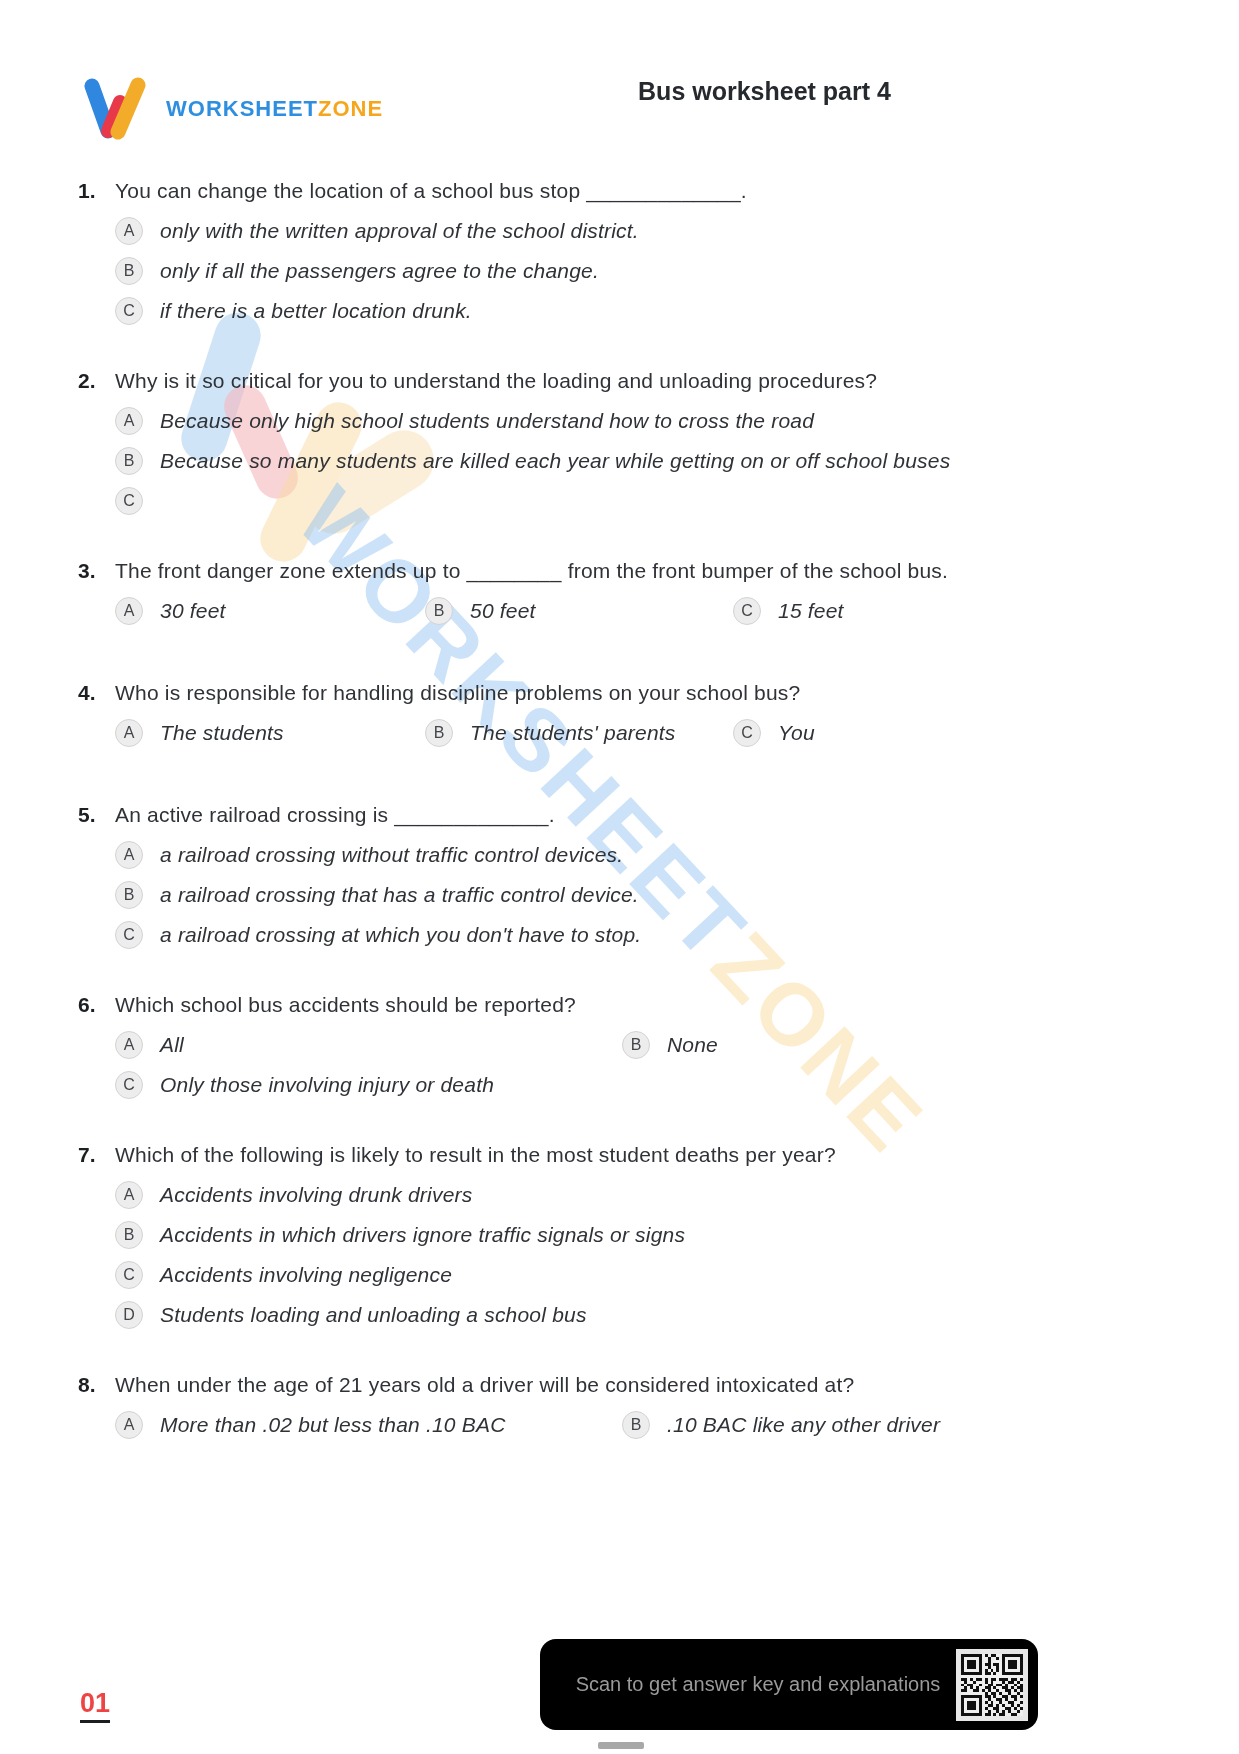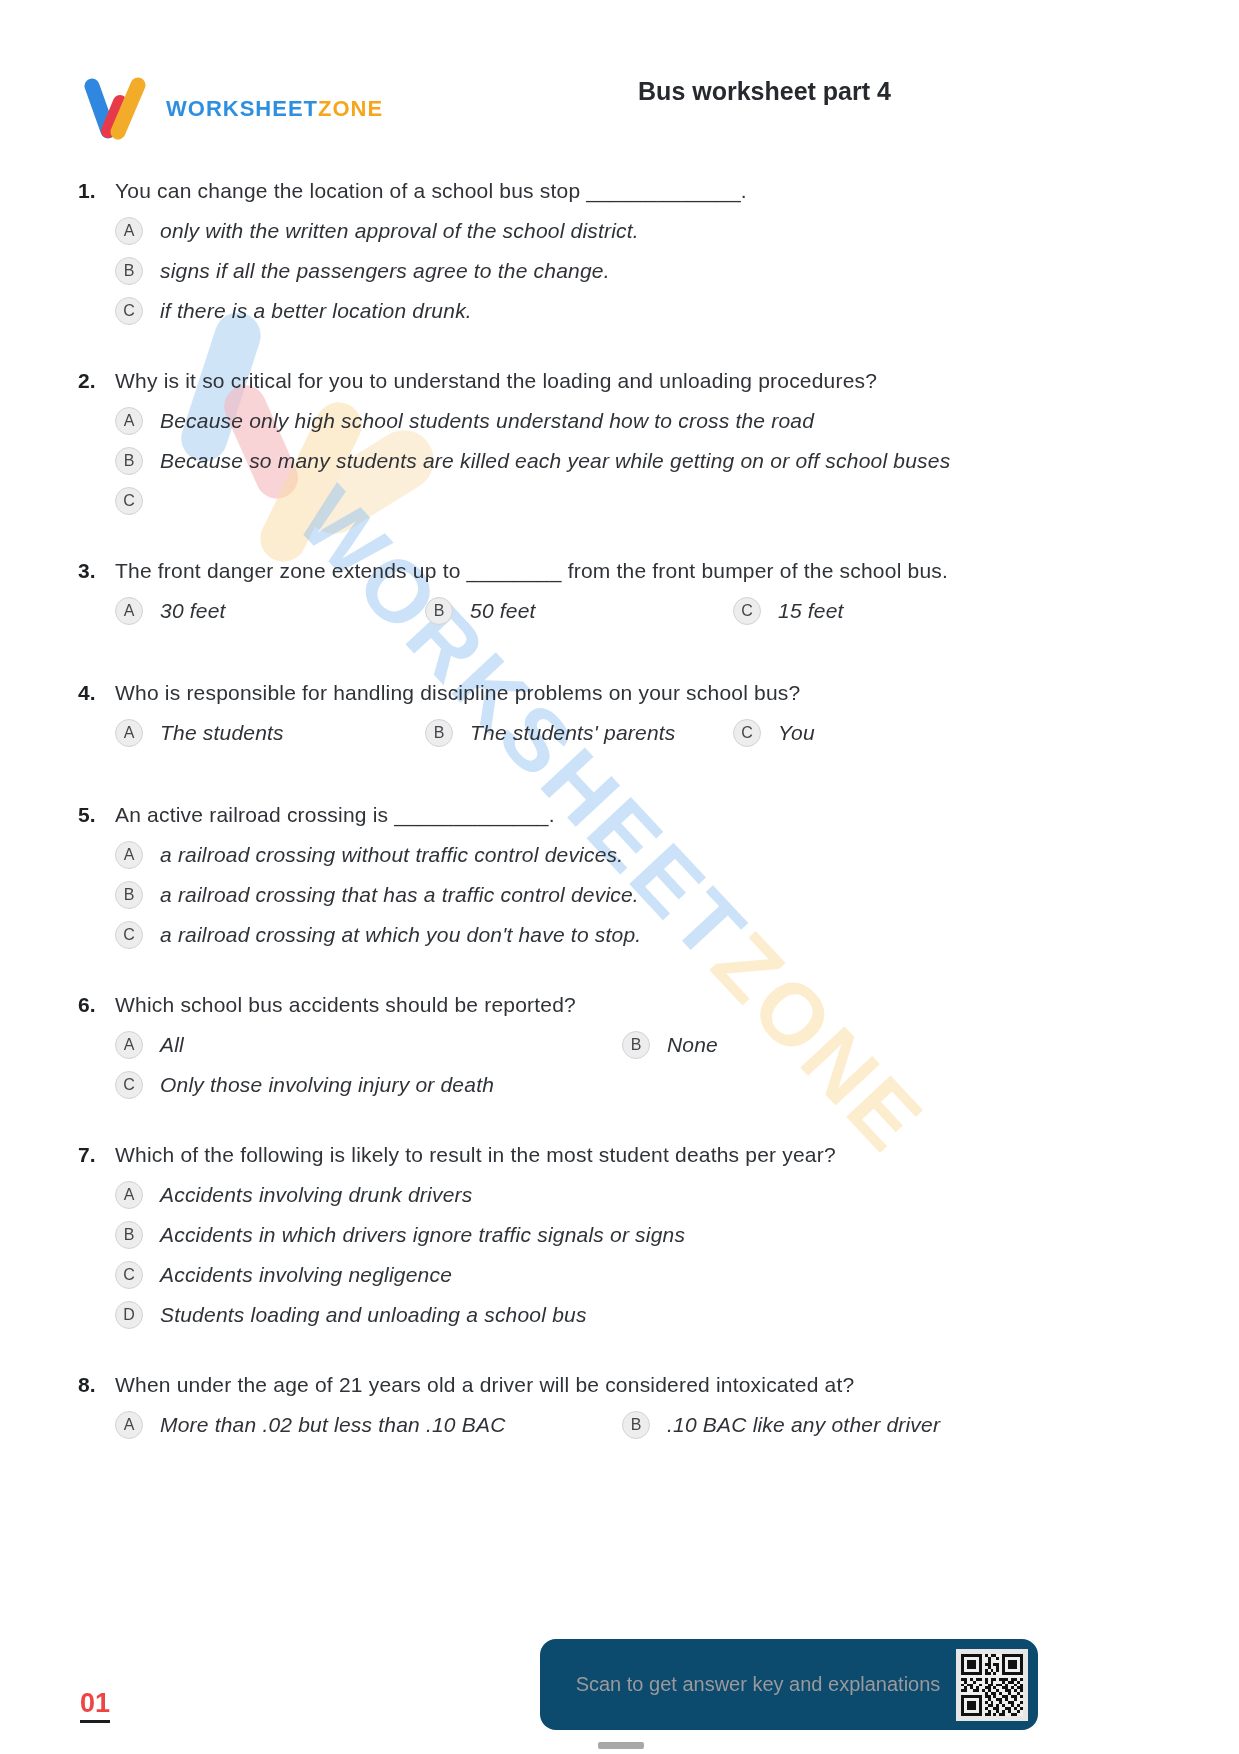--- a/index.html
+++ b/index.html
@@ -38,21 +38,21 @@
             display:flex; align-items:center; justify-content:center; font-size:16px; color:#43464a;
             flex:0 0 28px; box-sizing:border-box; }
   .opt-label { margin-left:17px; font-size:21px; letter-spacing:.2px; white-space:nowrap;font-style:italic; }
   .row { display:flex; }
   .col-a { width:310px; flex:0 0 310px; }
   .col-b { width:308px; flex:0 0 308px; }
   .col-wide { width:507px; flex:0 0 507px; }
   
   .page-num { position:absolute; left:80px; top:1688px; font-size:27px; font-weight:bold;
               color:#ef4444; border-bottom:3px solid #1b1e21; padding-bottom:1px; z-index:2; }
-  .scan-box { position:absolute; left:540px; top:1639px; width:498px; height:91px; background:#0c4a6e;
+  .scan-box { position:absolute; left:540px; top:1639px; width:498px; height:91px; background:#000000;
               border-radius:16px; display:flex; align-items:center; z-index:2; }
   .scan-text { flex:1; text-align:center; color:#9a9a9c; font-size:20px; padding-left:20px; }
   .qr-wrap { width:72px; height:72px; background:#e7e7e8; margin-right:10px; flex:0 0 72px;
              display:flex; align-items:center; justify-content:center; }
   .qr { width:62px; height:62px; }
   .bottom-bar { position:absolute; left:598px; top:1742px; width:46px; height:7px;
                 background:#a8a8a8; border-radius:2px; z-index:2; }
 </style>
 </head>
 <body>
@@ -90,21 +90,21 @@
         <span class="q-num">1.</span>
         <span class="q-text">You can change the location of a school bus stop _____________.</span>
       </div>
       <div class="opts">
         <div class="opt">
           <span class="bubble">A</span>
           <span class="opt-label">only with the written approval of the school district.</span>
         </div>
         <div class="opt">
           <span class="bubble">B</span>
-          <span class="opt-label">signs if all the passengers agree to the change.</span>
+          <span class="opt-label">only if all the passengers agree to the change.</span>
         </div>
         <div class="opt">
           <span class="bubble">C</span>
           <span class="opt-label">if there is a better location drunk.</span>
         </div>
       </div>
     </div>
 
     <div class="q">
       <div class="q-head">

